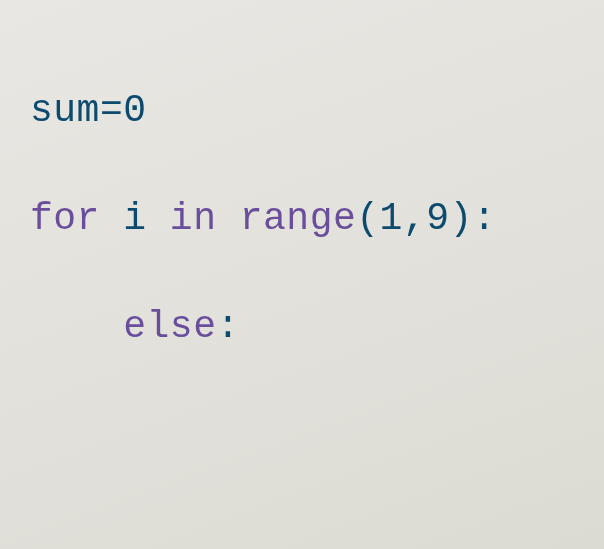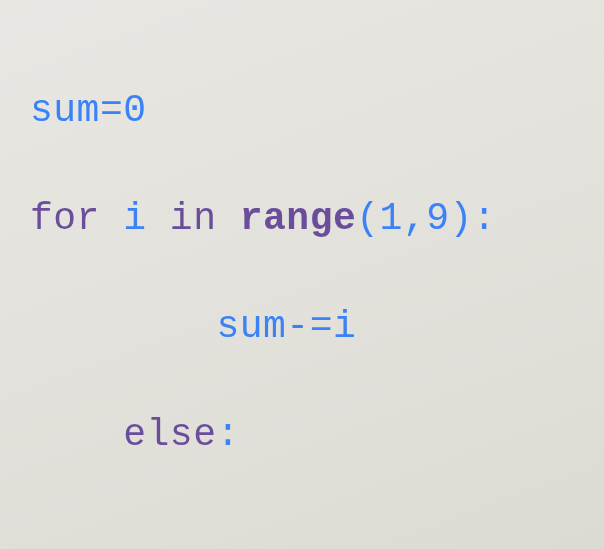--- a/index.html
+++ b/index.html
@@ -15,28 +15,27 @@
       line-height: 1.42;
       padding: 30px 0 0 30px;
       color: #1a1a1a;
       letter-spacing: 0.5px;
       font-weight: 500;
     }
     .code-block {
       white-space: pre;
     }
     .keyword { color: #6a4e9c; text-align: right; }
-    .builtin { color: #6a4e9c; font-weight: bold; }
-    .default { color: #3b82f6; }
+    .builtin { color: #6a4e9c; }
+    .default { color: #0c4a6e; }
   </style>
 </head>
 <body>
 
 <div class="code-block">
 <div><span class="default">sum</span><span class="default">=</span><span class="default">0</span></div>
 <div><span class="keyword">for</span><span class="default"> i </span><span class="keyword">in</span><span class="default"> </span><span class="builtin">range</span><span class="default">(</span><span class="default">1</span><span class="default">,</span><span class="default">9</span><span class="default">):</span></div>
-<div><span class="default">        </span><span class="default">sum-=i</span></div>
 <div><span class="default">    </span><span class="keyword">else</span><span class="default">:</span></div>
 
 
 
 
 </div>
 
 </body></html>

